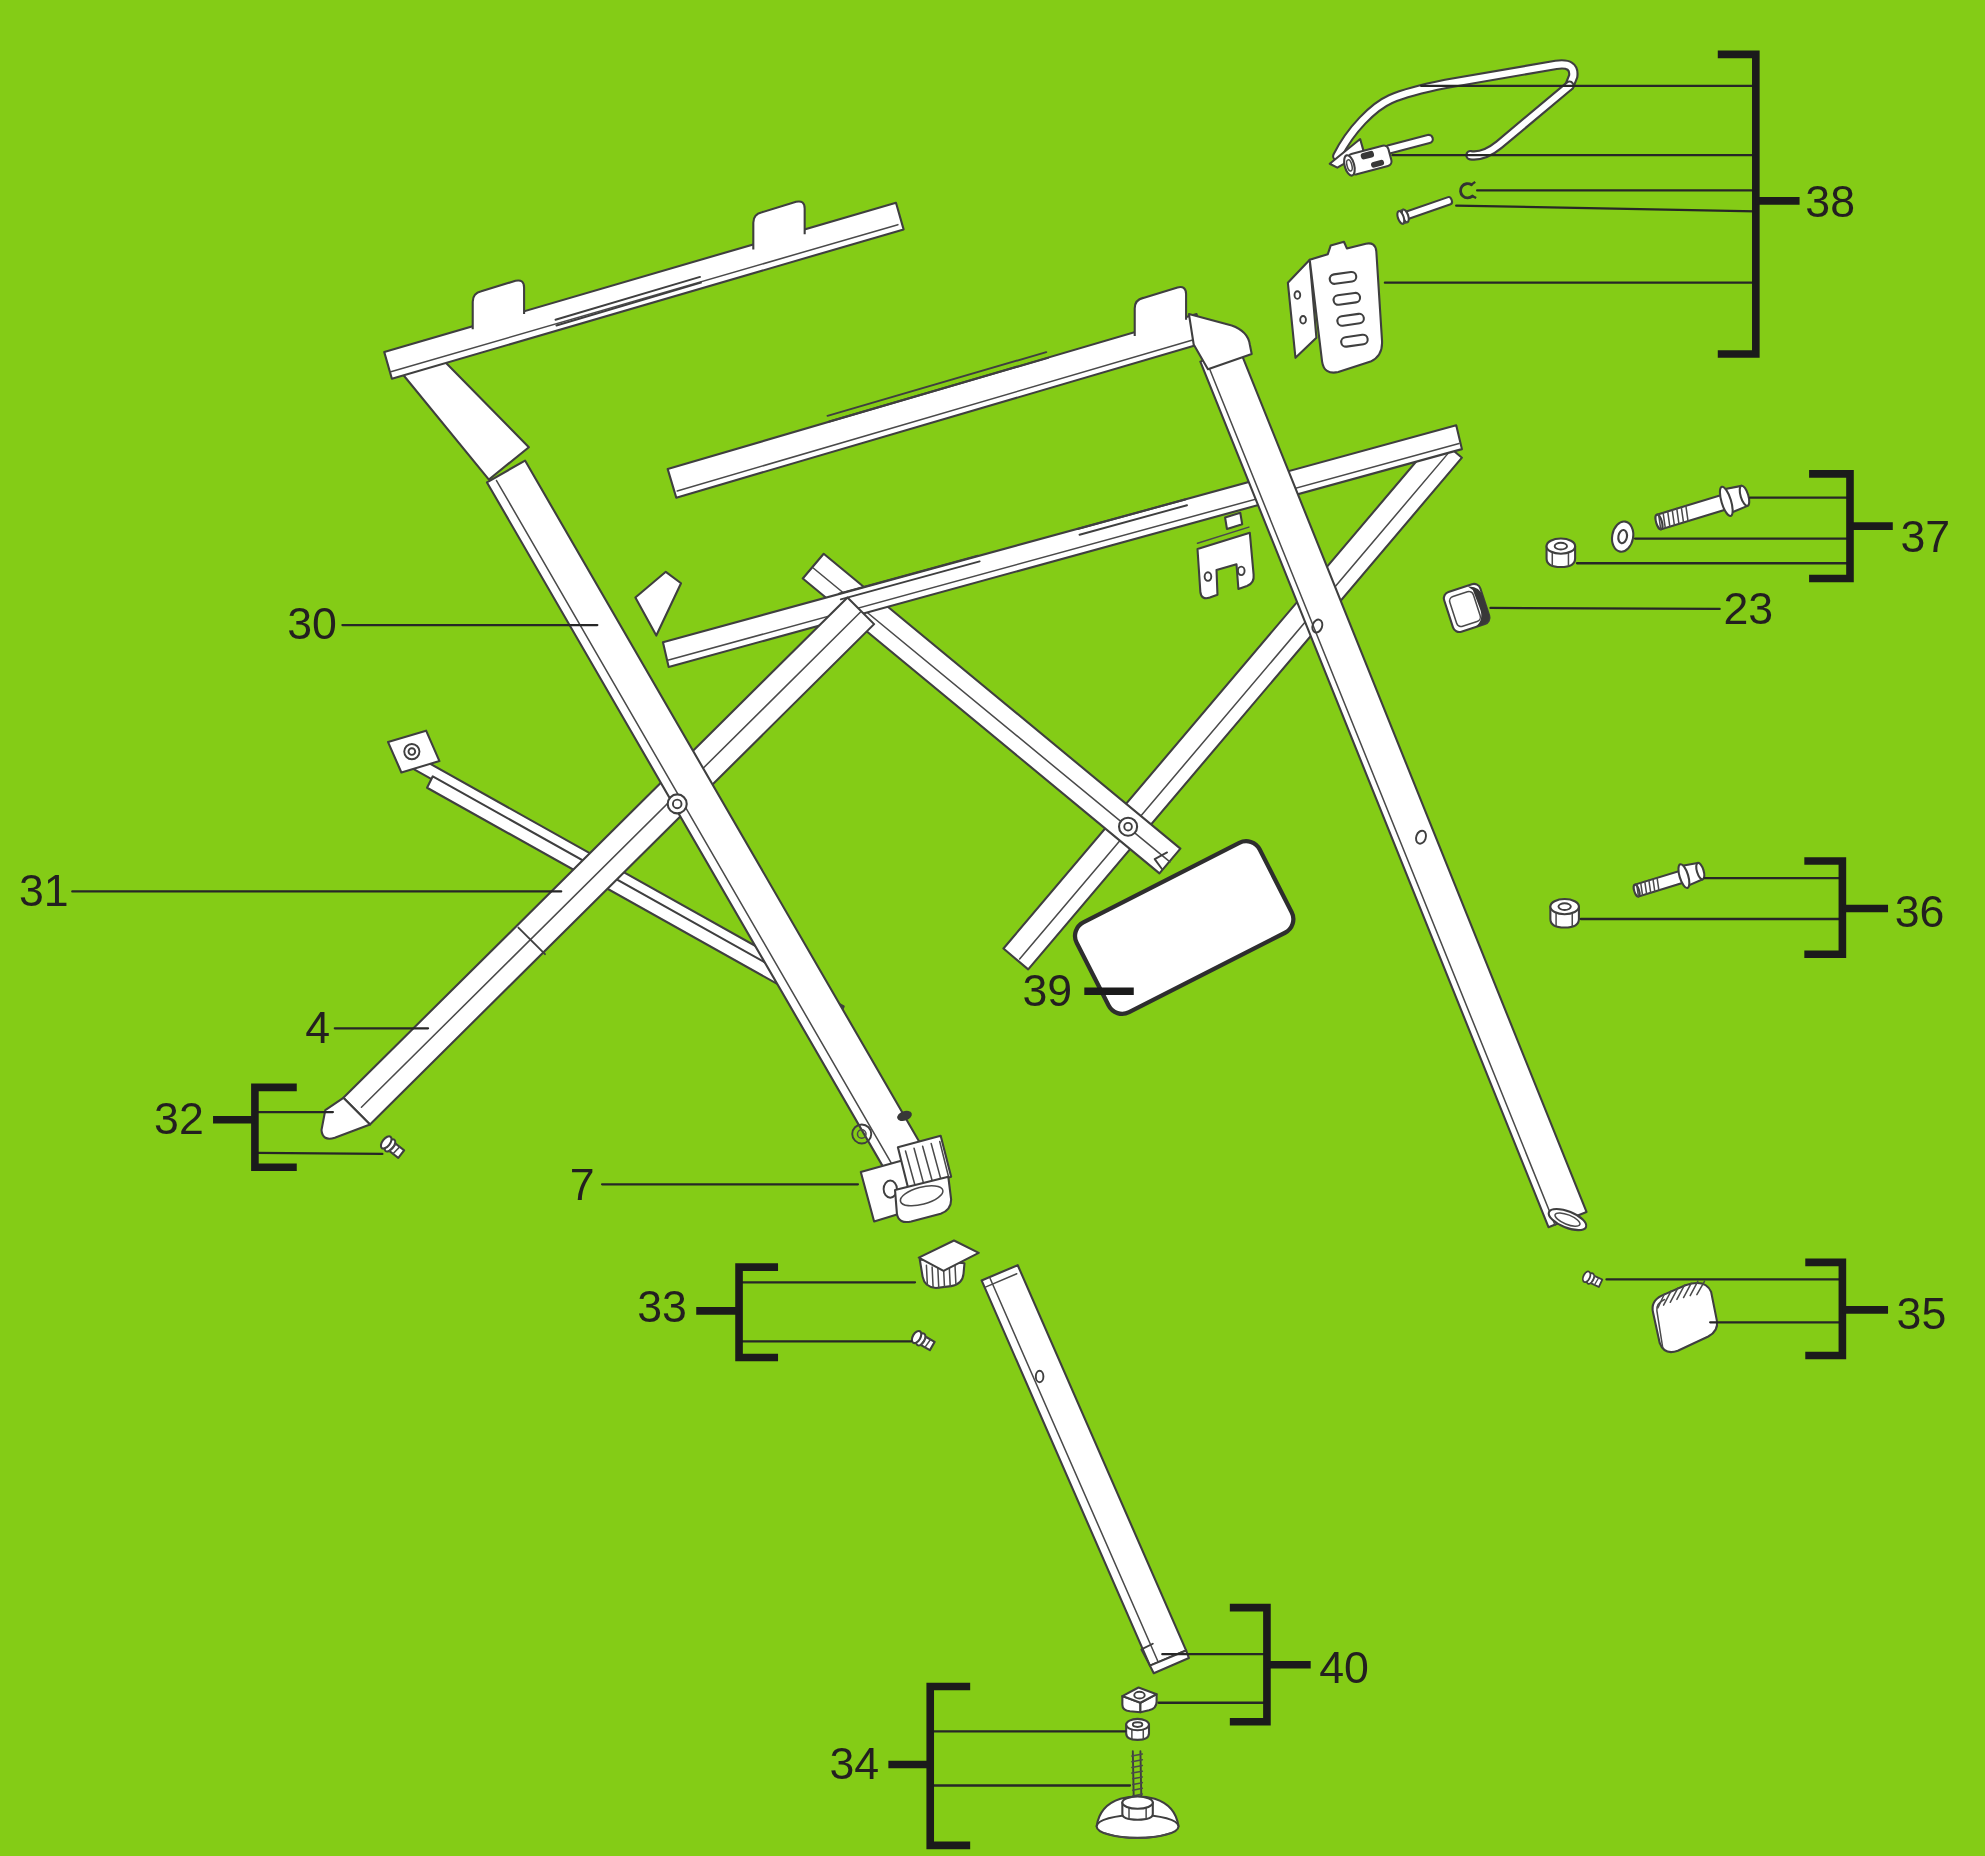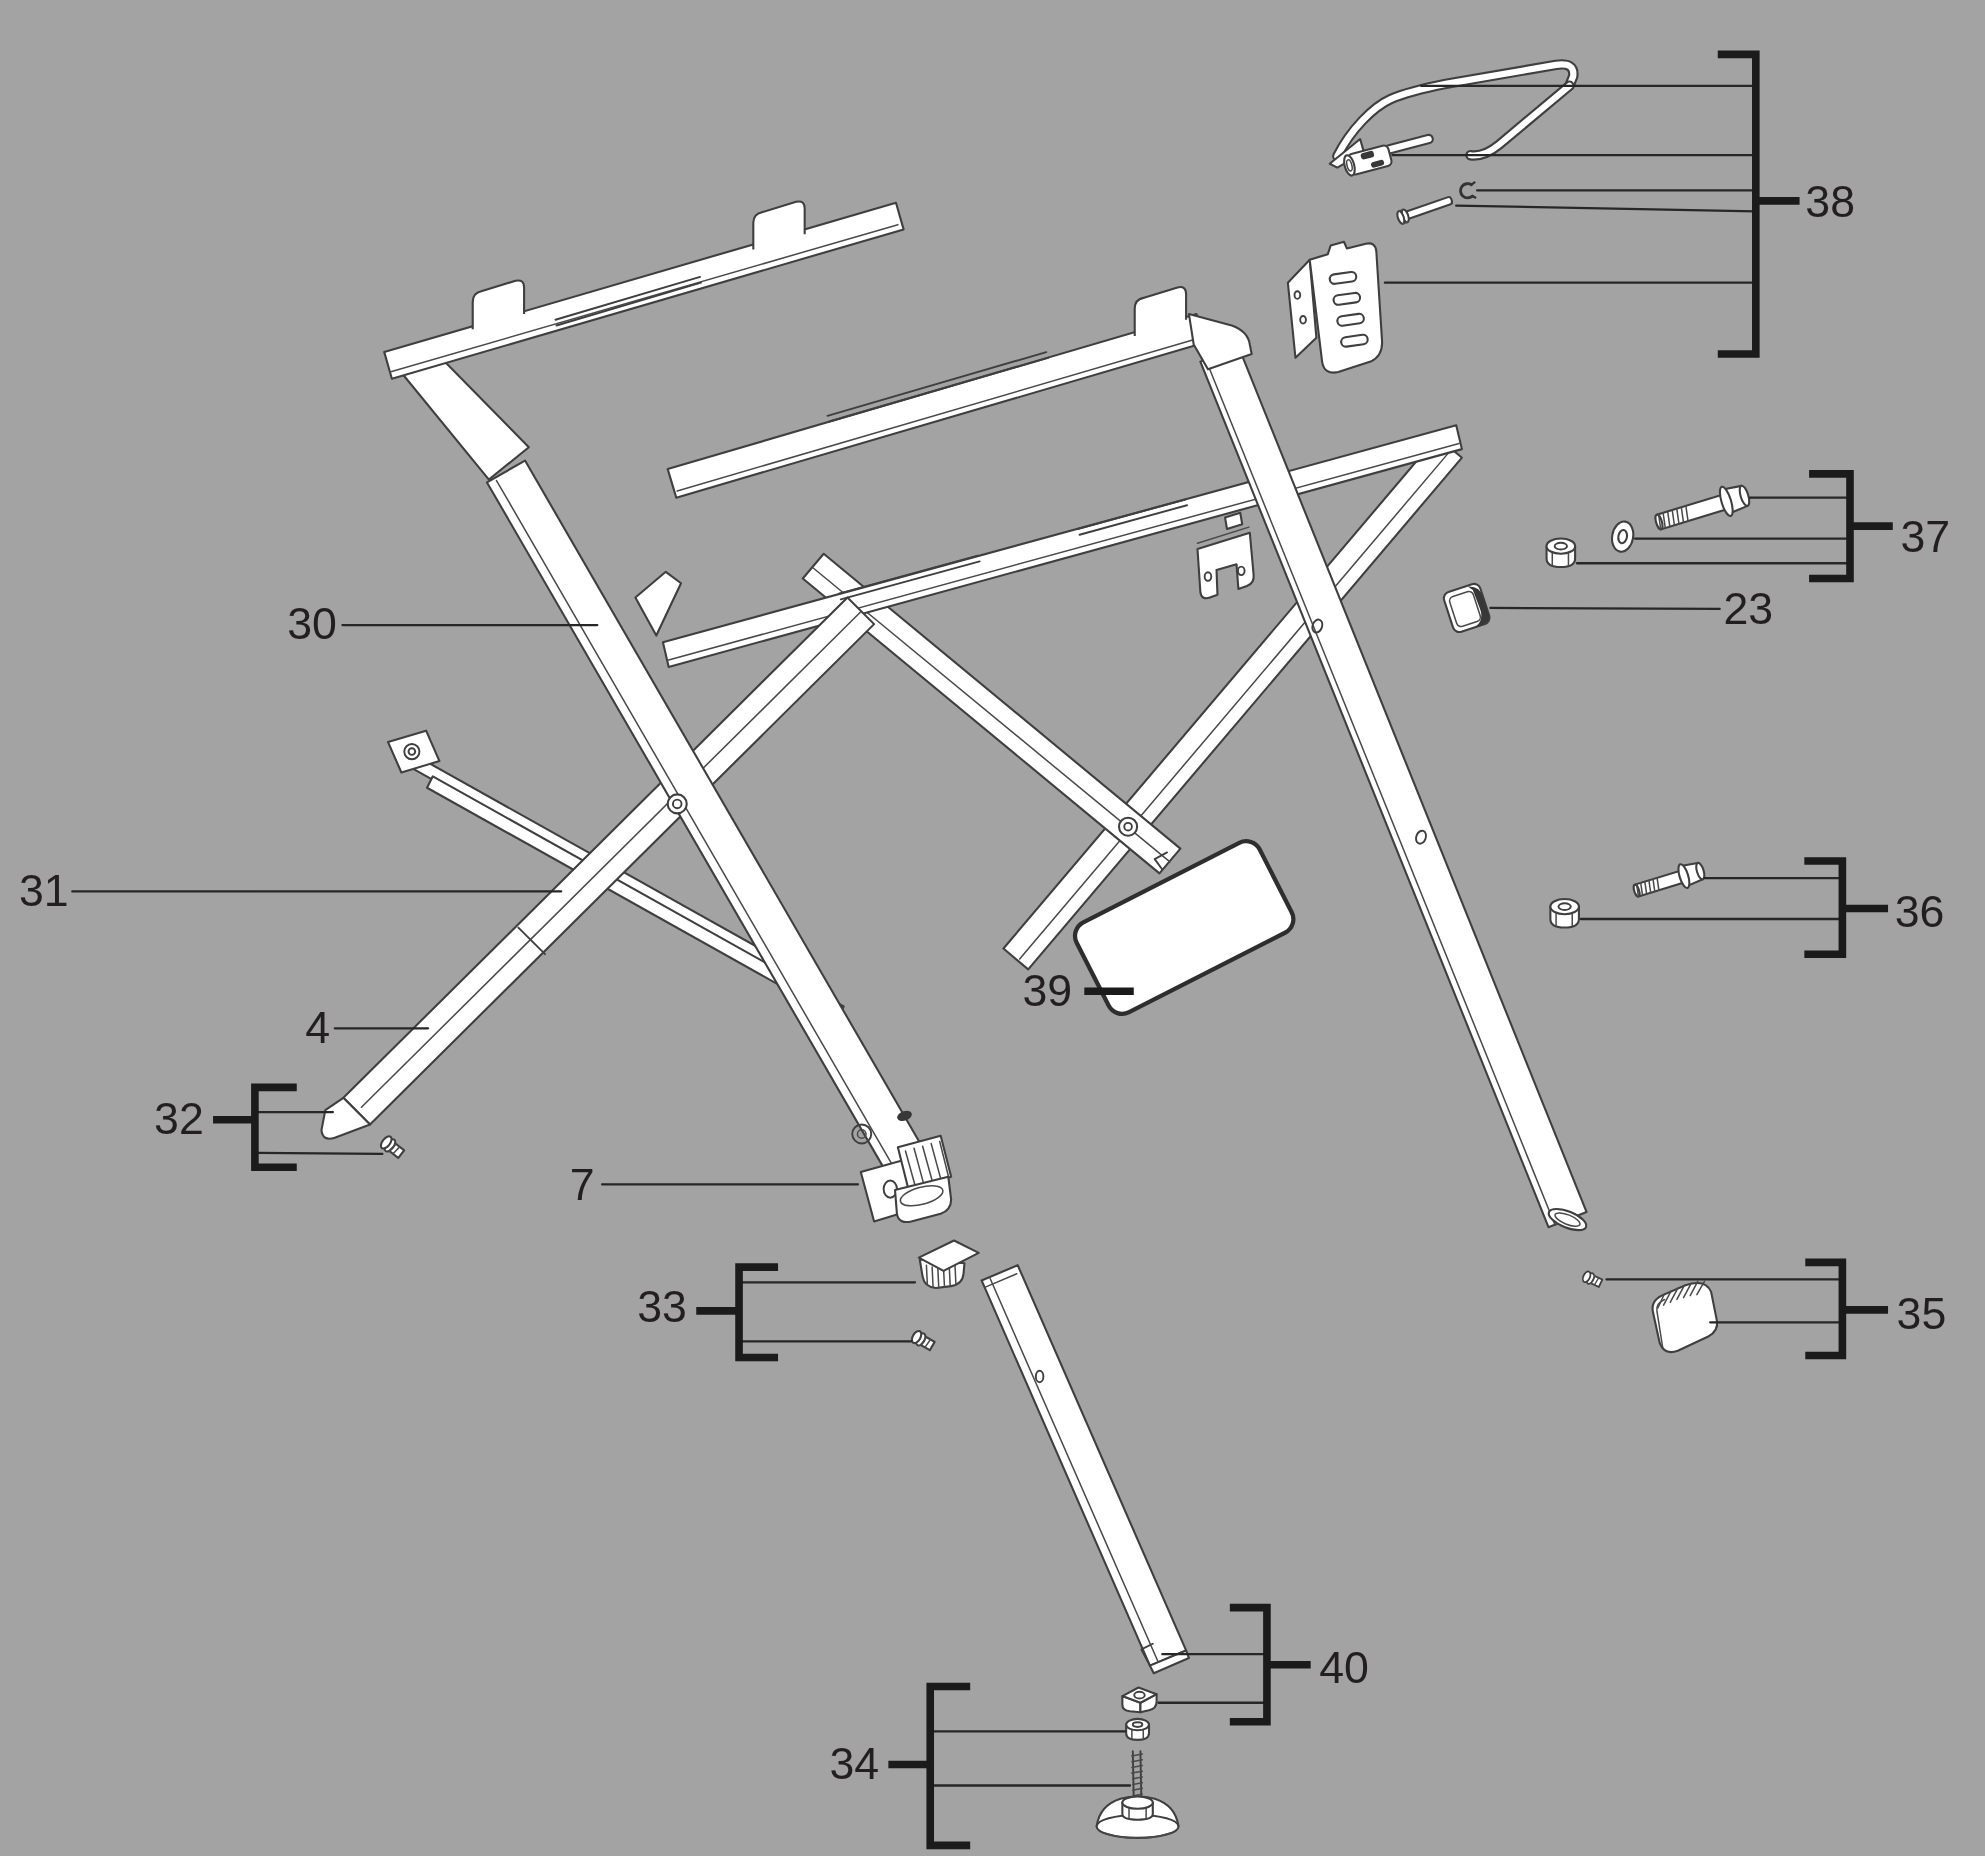--- a/index.html
+++ b/index.html
@@ -1,16 +1,16 @@
 <!DOCTYPE html>
 <html style="font-size:15px"><head>
 <meta charset="utf-8">
 <style>
   html,body{margin:0;padding:0;background:#ffffff;}
-  .stage{position:relative;width:1986px;height:1857px;background:#a3a3a3;overflow:hidden;}
+  .stage{position:relative;width:1986px;height:1857px;background:#84cc16;overflow:hidden;}
   svg{display:block;}
   .m{fill:#ffffff;stroke:#3f3f3f;stroke-width:2.2;stroke-linejoin:round;}
   .ln{fill:none;stroke:#3f3f3f;stroke-width:2;stroke-linecap:round;stroke-linejoin:round;}
   .lnt{fill:none;stroke:#4a4a4a;stroke-width:1.6;stroke-linecap:round;}
   .dark{fill:#383838;stroke:none;}
   .leader{fill:none;stroke:#272727;stroke-width:2.4;stroke-linecap:round;}
   .bracket{fill:none;stroke:#1b1b1b;stroke-width:8;stroke-linecap:butt;stroke-linejoin:miter;}
   .tube1{fill:none;stroke:#3f3f3f;stroke-width:11;stroke-linecap:round;stroke-linejoin:round;}
   .tube2{fill:none;stroke:#ffffff;stroke-width:6.5;stroke-linecap:round;stroke-linejoin:round;}
   .callout{font-family:"Liberation Sans","DejaVu Sans",sans-serif;font-size:47px;fill:#231f20;}

